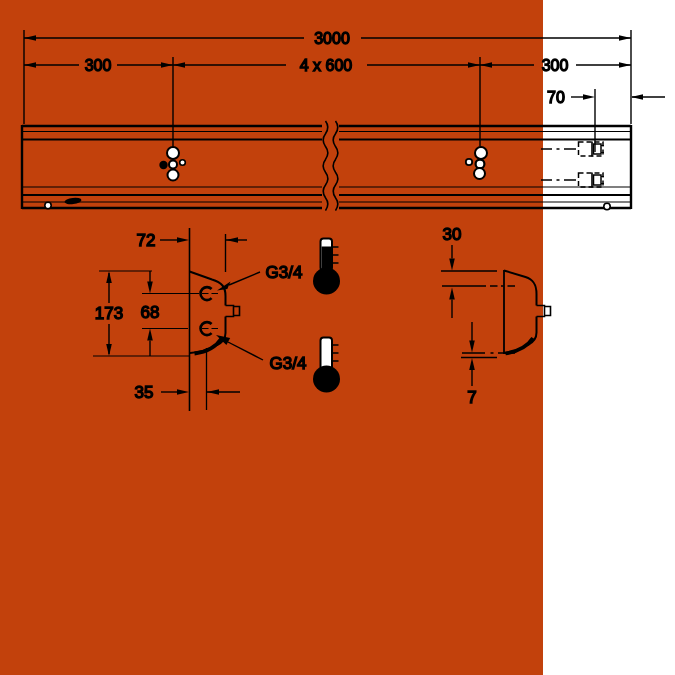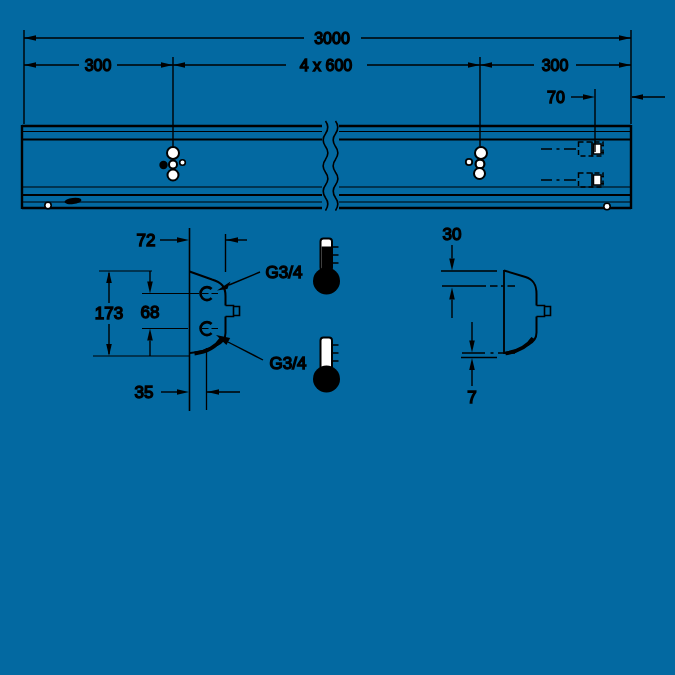--- a/index.html
+++ b/index.html
@@ -5,23 +5,23 @@
   html, body {
     margin: 0;
     padding: 0;
     background: #ffffff;
     width: 675px;
     height: 675px;
     overflow: hidden;
     font-family: "Liberation Sans", sans-serif;
   }
   .drawing-canvas {
-    width: 675px;
+    width: 543px;
     height: 675px;
-    background: #0369a1;
+    background: #c2410c;
   }
   svg { display: block; }
   svg text {
     font-family: "Liberation Sans", sans-serif;
     fill: #000000;
   }
   .dim-txt-top { font-size: 16px; }
   .dim-txt { font-size: 17px; }
 </style>
 </head>

